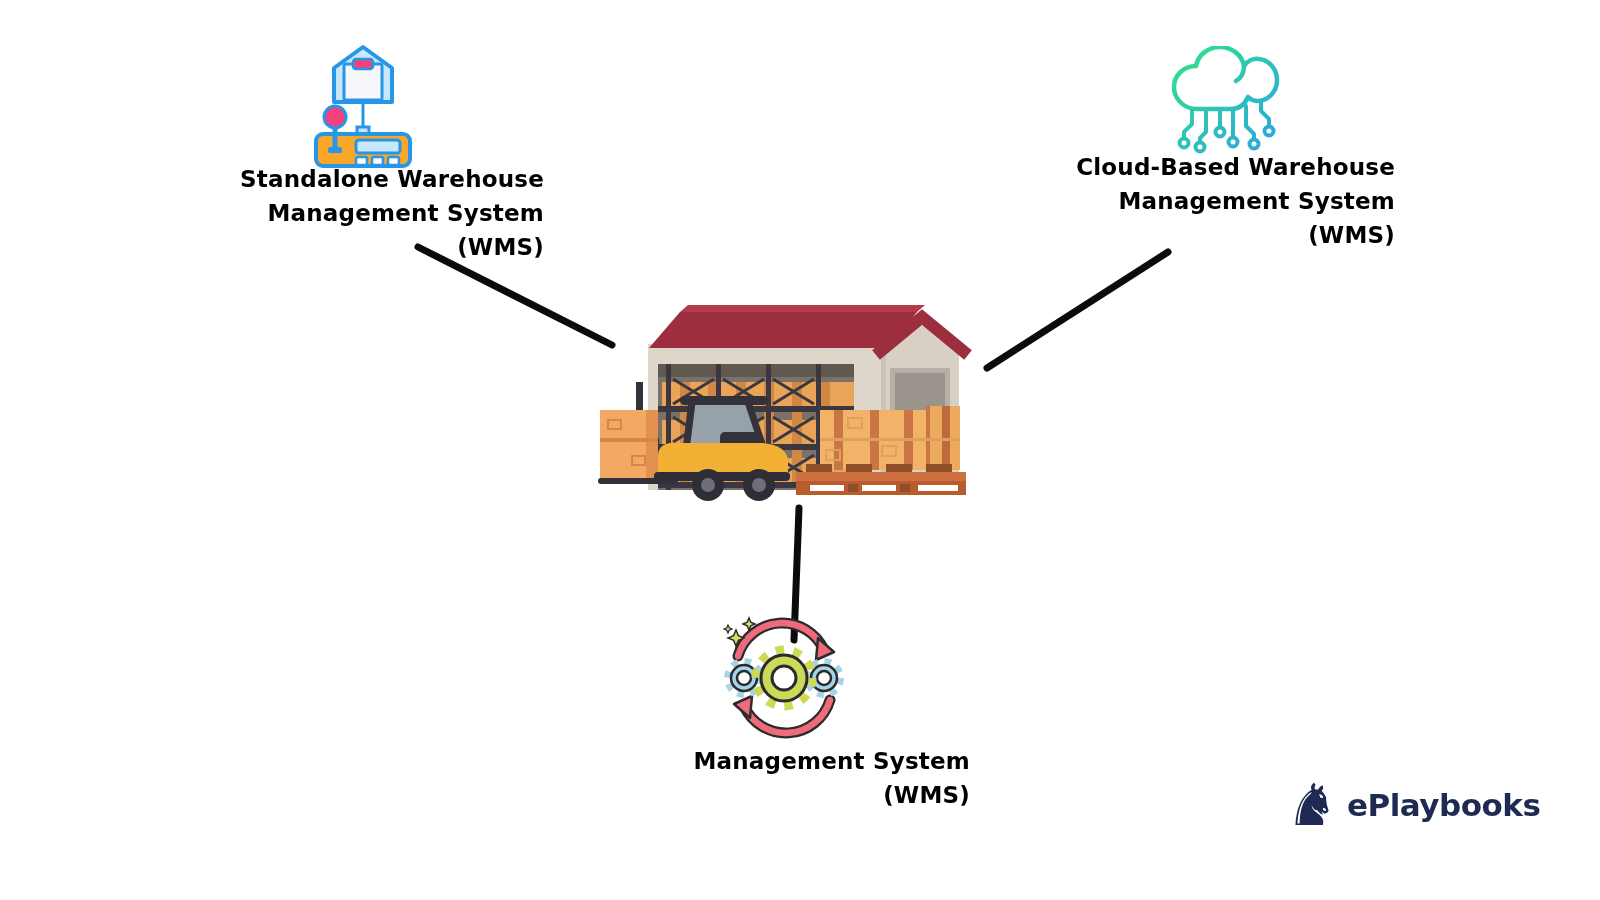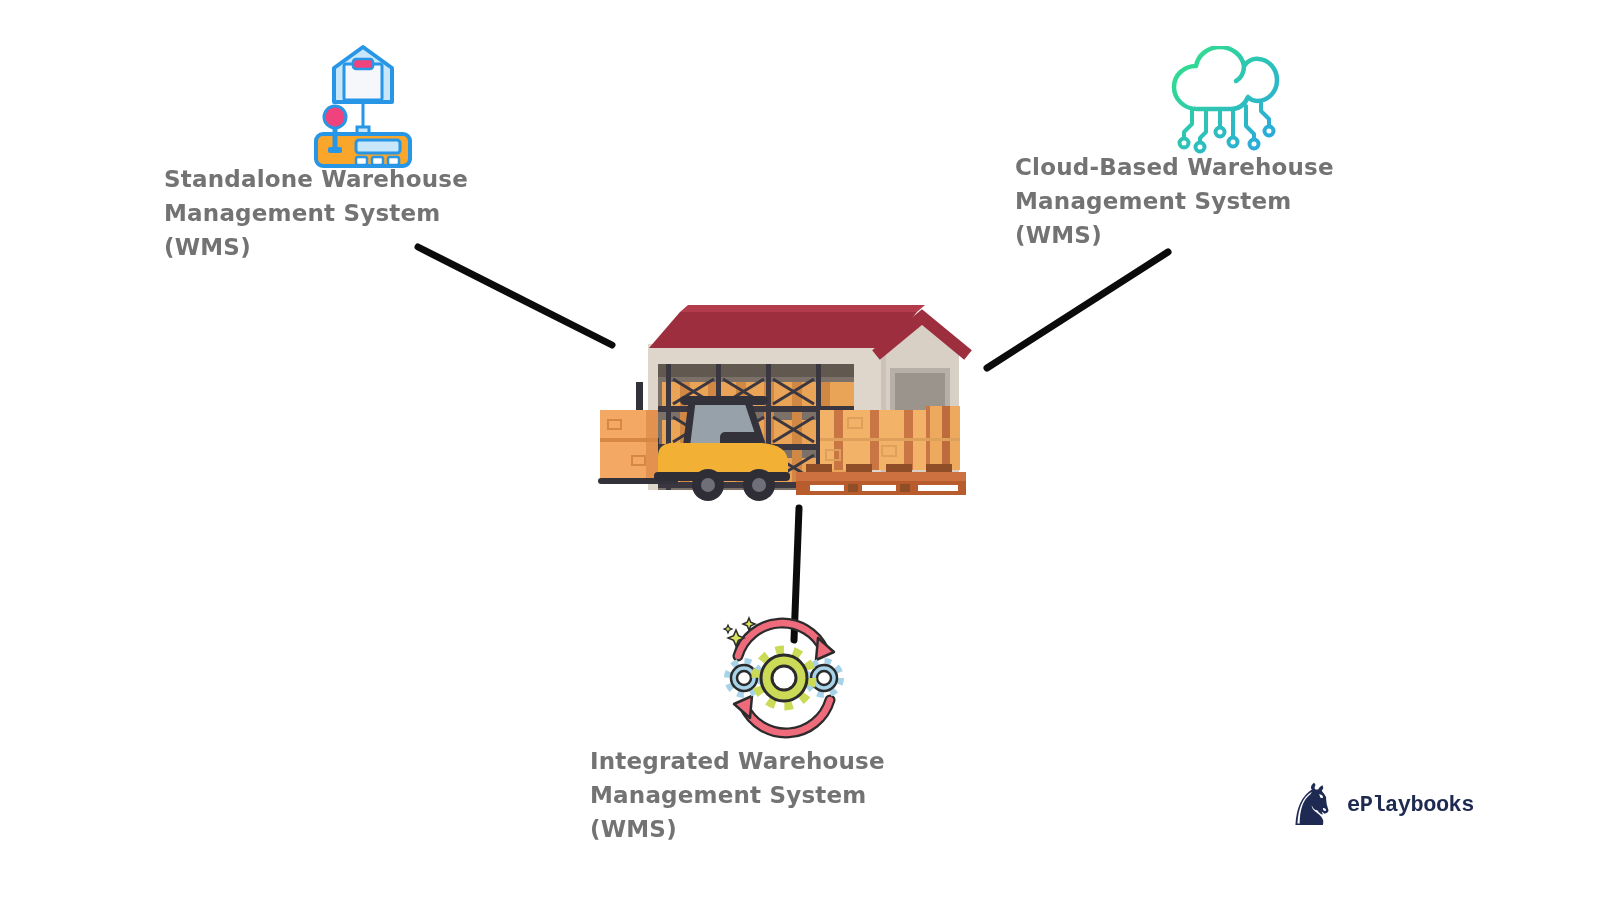--- a/index.html
+++ b/index.html
@@ -2,27 +2,27 @@
 <html><head>
 <meta charset="utf-8">
 <style>
   html,body{margin:0;padding:0;}
   body{
     width:1600px;height:900px;background:#ffffff;position:relative;overflow:hidden;
     font-family:"DejaVu Sans","Liberation Sans",sans-serif;
   }
   .abs{position:absolute;}
   .node-label{
-    position:absolute;width:380px;text-align:left;
-    font-weight:700;font-size:23px;line-height:34px;color:#737373;letter-spacing:.2px;
+    position:absolute;width:380px;text-align:right;
+    font-weight:700;font-size:23px;line-height:34px;color:#000000;letter-spacing:.2px;
   }
   .connector-layer{position:absolute;left:0;top:0;pointer-events:none;}
   .logo{position:absolute;display:flex;align-items:center;gap:9px;color:#1e2a52;}
   .knight{font-size:58px;line-height:1;transform:scaleX(-1);display:inline-block;}
-  .wordmark{font-size:22px;font-weight:700;letter-spacing:-.5px;font-family:Liberation Mono, monospace;}
+  .wordmark{font-size:31px;font-weight:700;letter-spacing:-.5px;}
   svg{display:block;}
 </style>
 </head>
 <body>
 
 <svg class="connector-layer" width="1600" height="900">
   <line stroke-width="7" stroke-linecap="round" x1="418" y1="247" x2="612" y2="345" stroke="#0b0b0b"></line>
   <line stroke-width="7" stroke-linecap="round" x1="1168" y1="252" x2="987" y2="368" stroke="#0b0b0b"></line>
   <line stroke-width="7" stroke-linecap="round" x1="799" y1="508" x2="794" y2="640" stroke="#0b0b0b"></line>
 </svg>
@@ -230,21 +230,20 @@
   <div>(WMS)</div>
 </div>
 
 <div class="node-label" style="left:1015px;top:150px">
   <div>Cloud-Based Warehouse</div>
   <div>Management System</div>
   <div>(WMS)</div>
 </div>
 
 <div class="node-label" style="left:590px;top:744px">
-  <div>Integrated Warehouse</div>
   <div>Management System</div>
   <div>(WMS)</div>
 </div>
 
 <div class="logo" style="left: 1286px; top: 770px; height: 70px; color: rgb(30, 42, 82);">
   <span class="knight">♞</span>
   <span class="wordmark">ePlaybooks</span>
 </div>
 
 </body></html>

